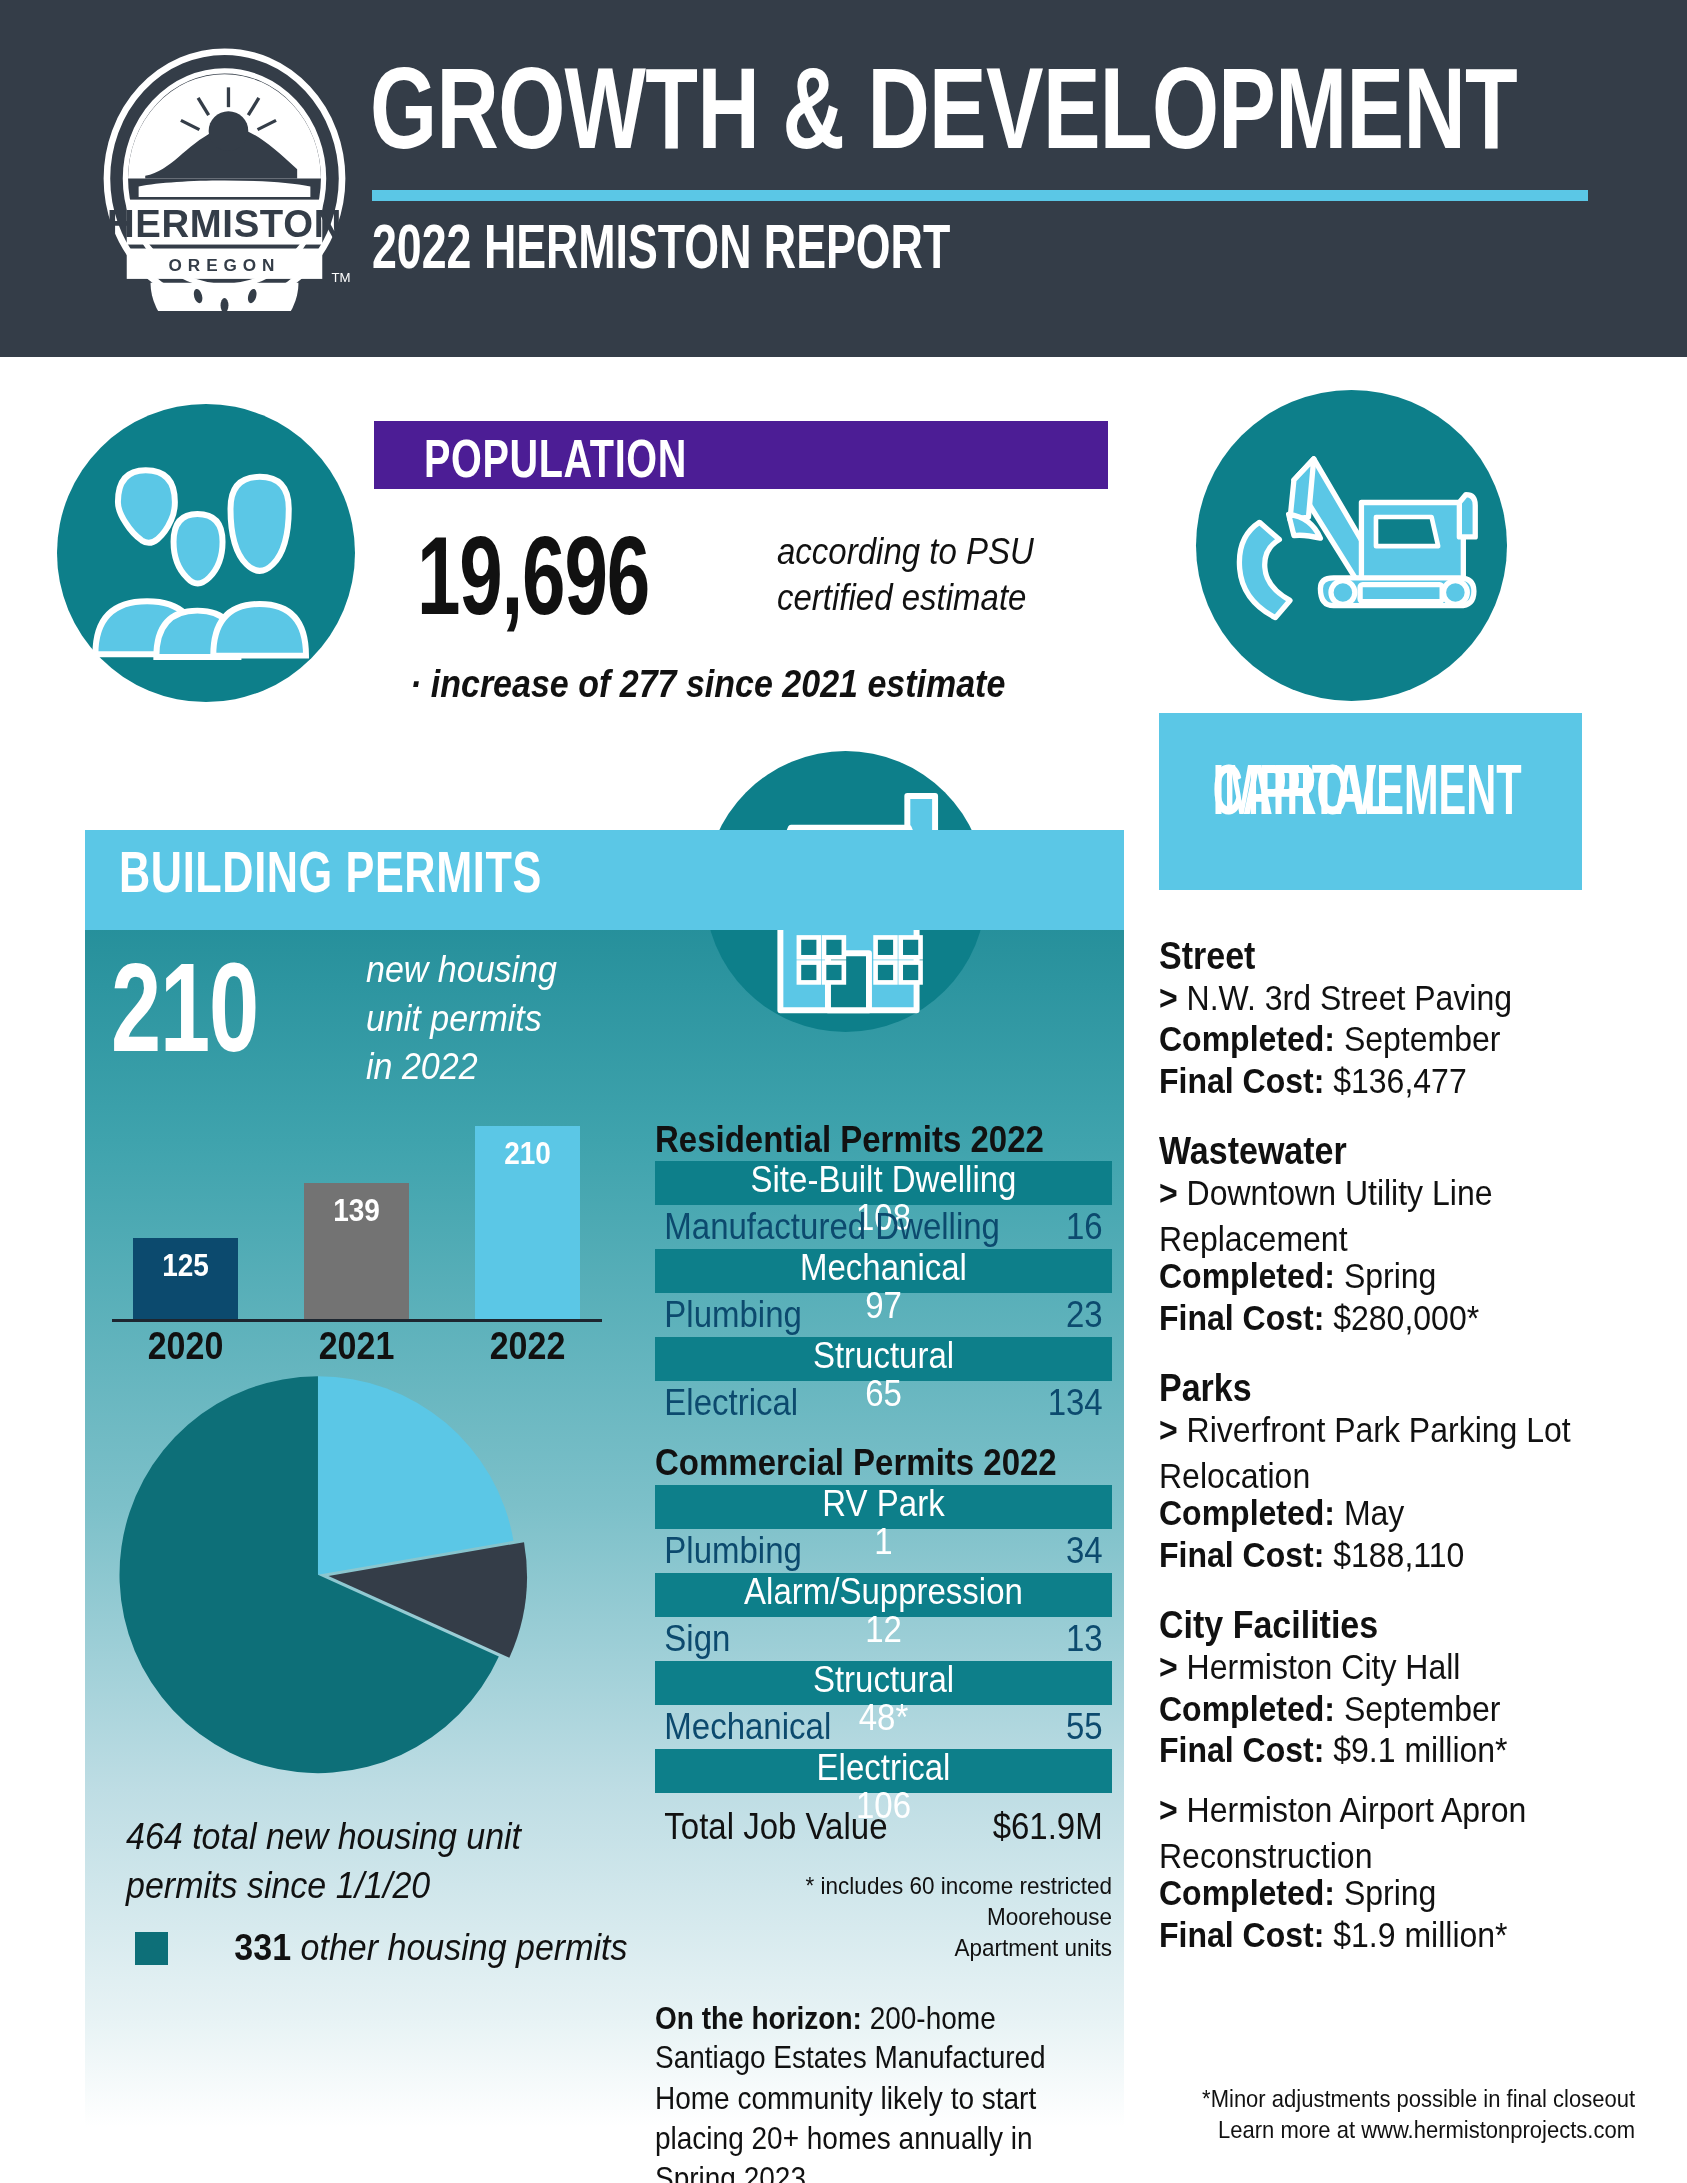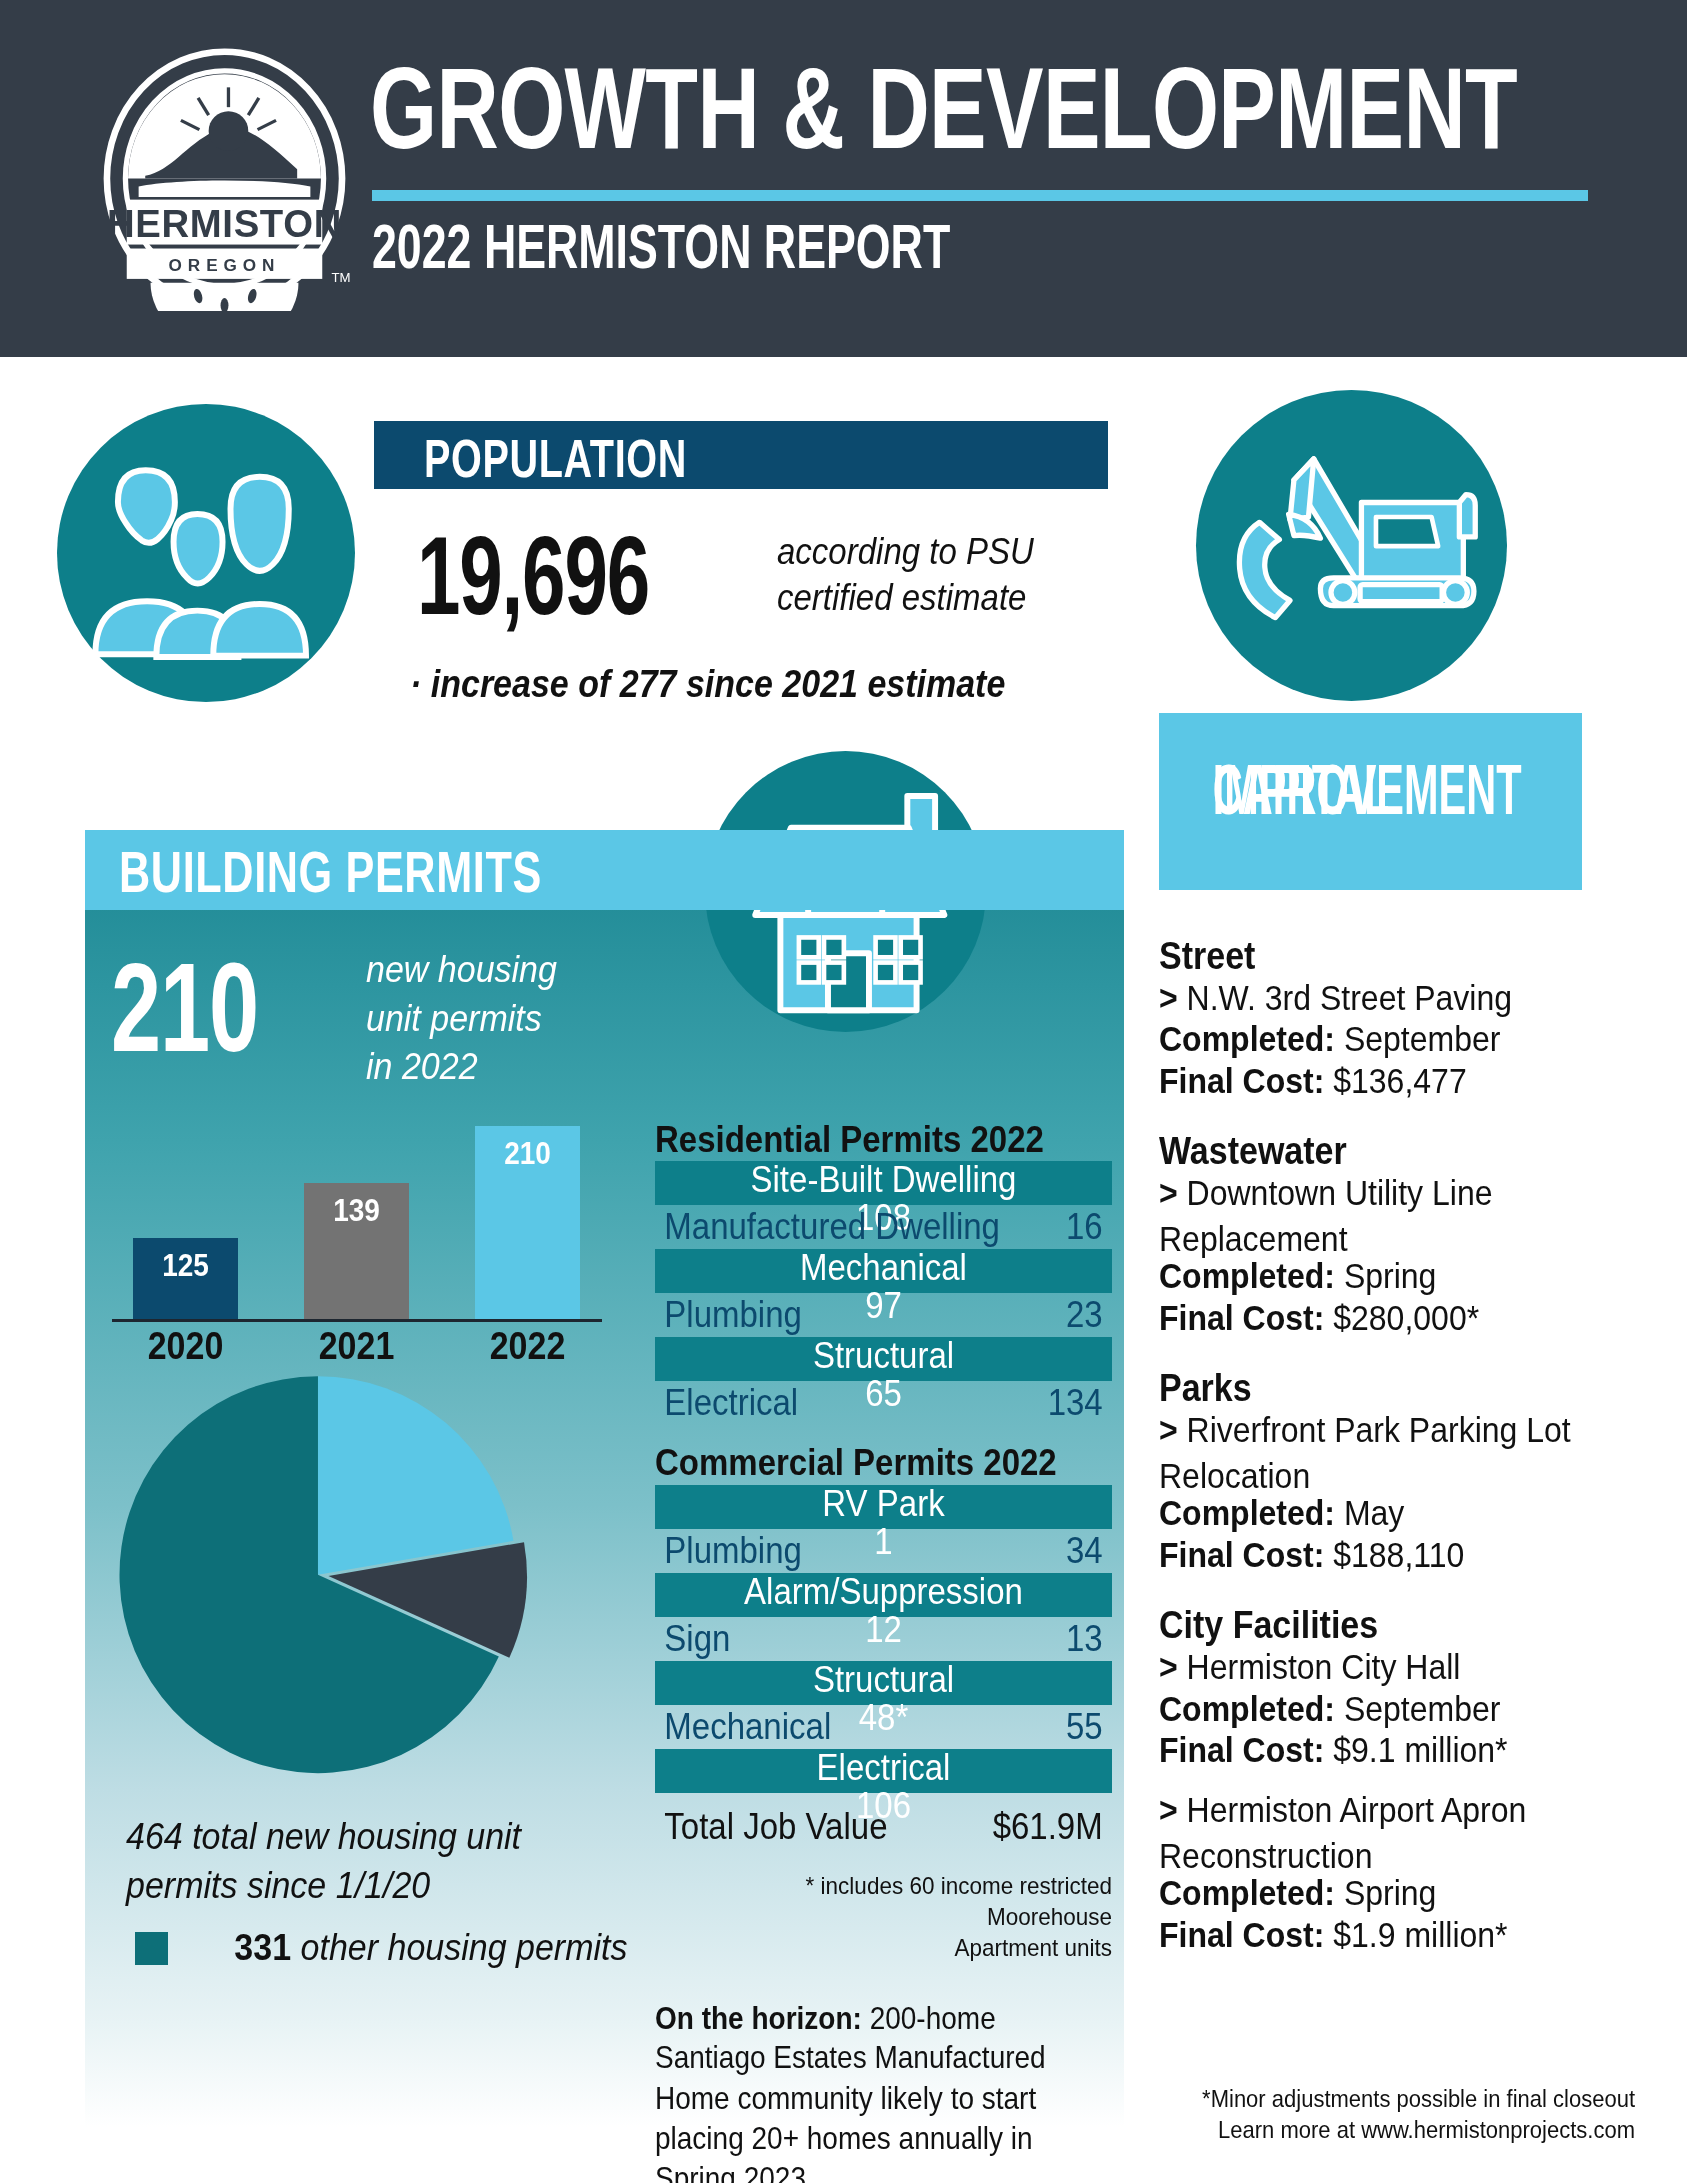--- a/index.html
+++ b/index.html
@@ -49,21 +49,21 @@
 
   
   .pop-circle {
     position:absolute; left:57px; top:404px;
     width:298px; height:298px; border-radius:50%;
     background:#0d7f8a;
   }
   .pop-bar {
     position:absolute; left:374px; top:421px;
     width:734px; height:68px;
-    background:#0c4a6e;
+    background:#4c1d95;
   }
   .pop-bar span {
     position:absolute; left:50px; top:8px;
     font-family:"Liberation Sans Narrow","Liberation Sans", sans-serif;
     font-weight:bold; font-size:44px; color:#ffffff;
     transform:scaleX(0.9) scaleY(1.2);
     transform-origin:left top;
     letter-spacing:0.7px;
   }
   .pop-number {
@@ -97,21 +97,21 @@
   }
 
   
   .bp-panel {
     position:absolute; left:85px; top:830px;
     width:1039px; height:1297px;
     background:linear-gradient(180deg,#1b8793 0%,#3fa3ad 24%,#7cc0c9 52%,#bedde4 74%,#e8f3f5 92%,#ffffff 100%);
   }
   .bp-header {
     position:absolute; left:85px; top:830px;
-    width:1039px; height:80px;
+    width:1039px; height:100px;
     background:#5bc7e6;
   }
   .bp-header span {
     position:absolute; left:34px; top:8.6px;
     font-family:"Liberation Sans Narrow","Liberation Sans", sans-serif;
     font-weight:bold; font-size:48px; color:#ffffff;
     transform:scaleX(0.9) scaleY(1.2); transform-origin:left top;
     letter-spacing:0.7px;
   }
   .house-circle {

